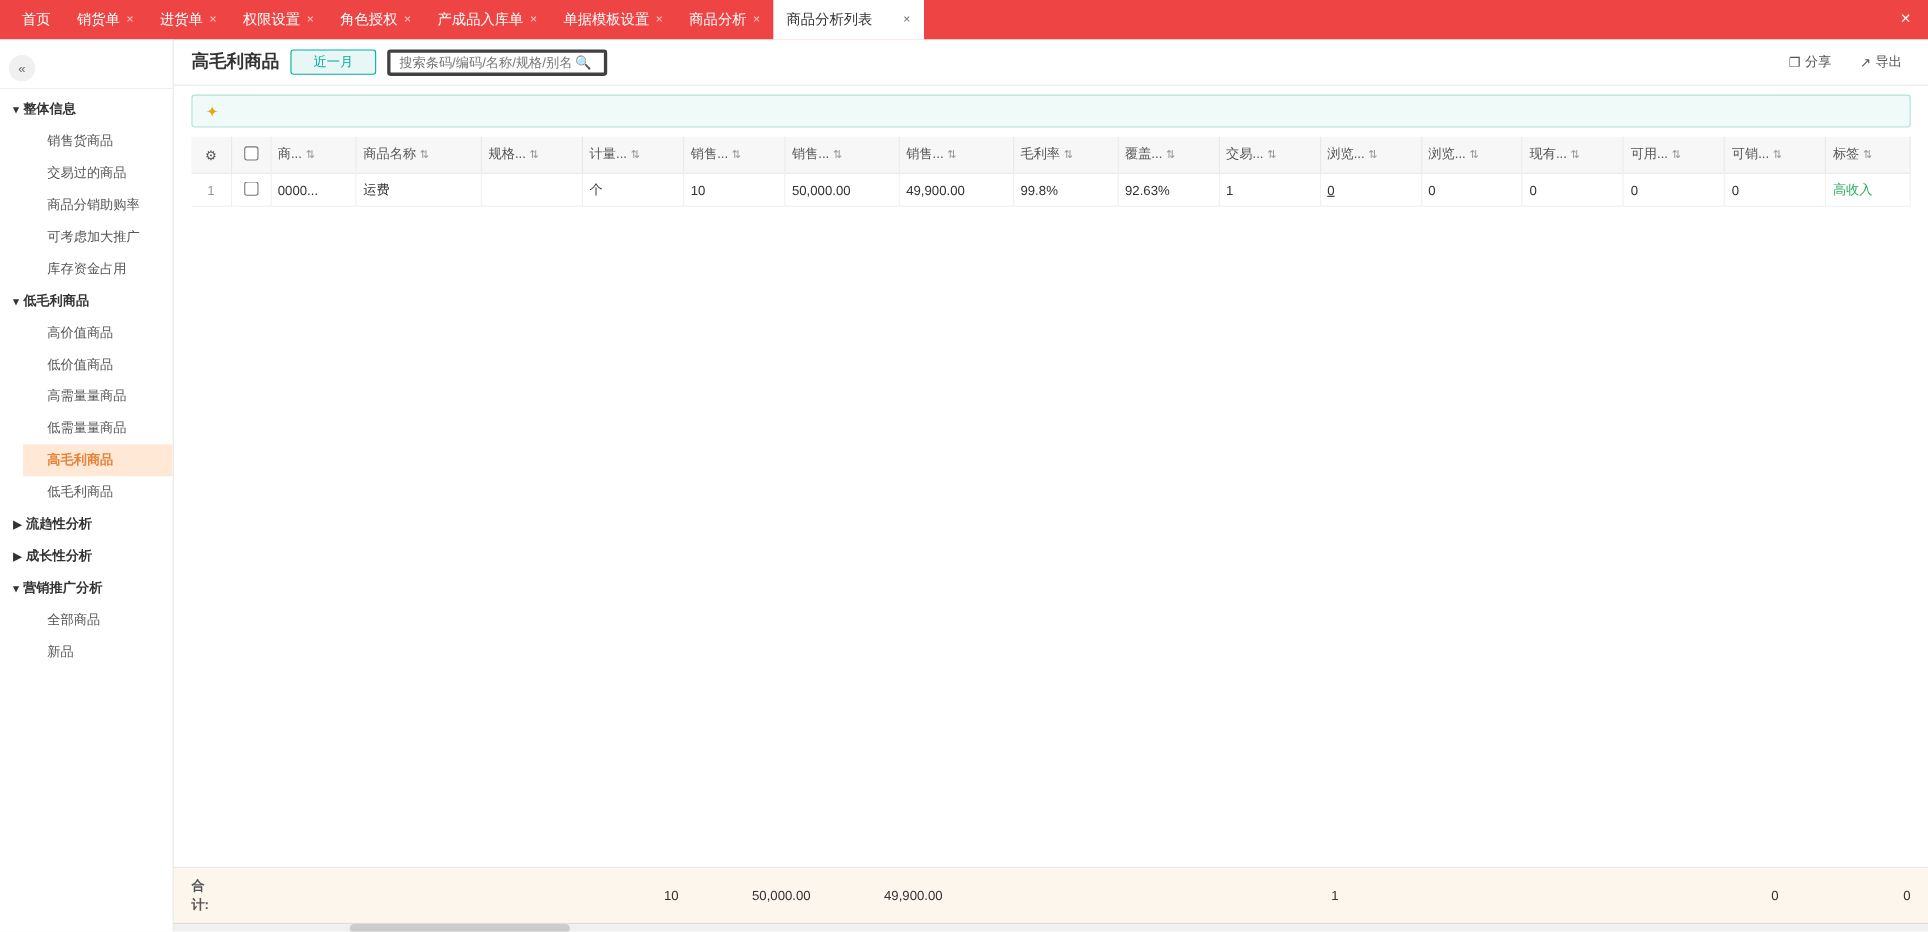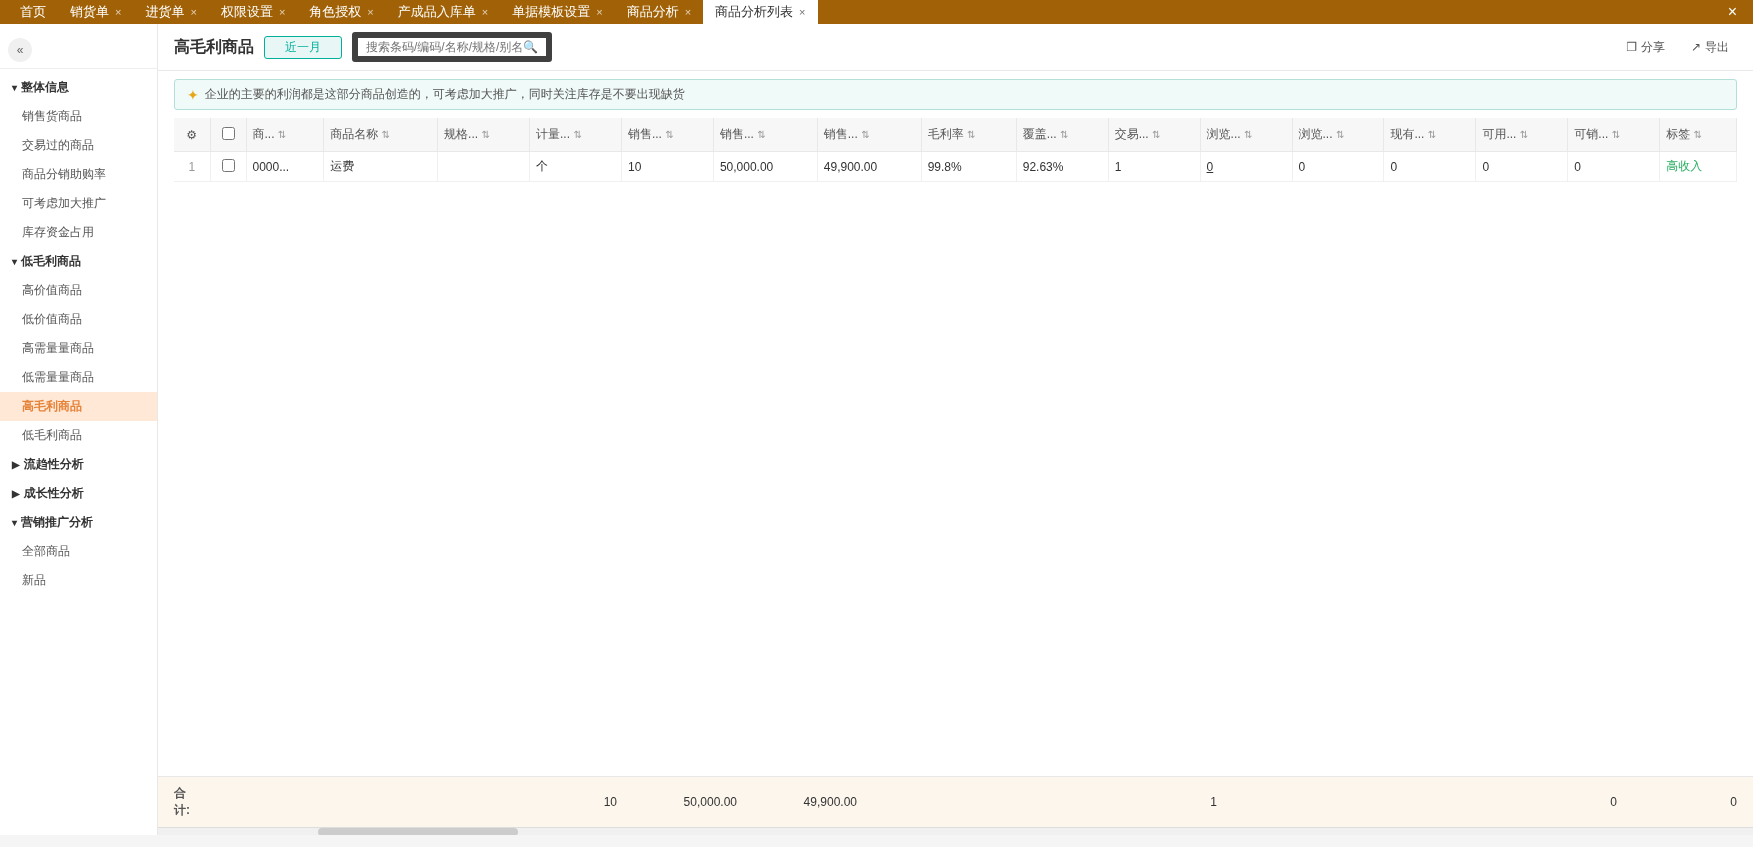--- a/index.html
+++ b/index.html
@@ -2,37 +2,37 @@
 <html><head>
   <meta charset="utf-8">
   <style>
     * { margin: 0; padding: 0; box-sizing: border-box; }
     body { font-family: 'Microsoft YaHei', Arial, sans-serif; font-size: 12px; background: #f5f5f5; overflow: hidden; width: 1753px; height: 847px; }
 
     
     .top-nav {
       display: flex;
       align-items: center;
-      background: #a16207;
-      height: 24px;
+      background: #ef4444;
+      height: 36px;
       padding: 0 8px;
       color: white;
       flex-shrink: 0;
     }
     .top-nav-item {
       padding: 0 12px;
       height: 36px;
       display: flex;
       align-items: center;
       cursor: pointer;
       font-size: 13px;
       color: white;
       white-space: nowrap;
     }
-    .top-nav-item.active { background: white; color: #333; }
+    .top-nav-item.active { background: white; color: #333; gap: 22px; }
     .top-nav-item .close-x { margin-left: 6px; font-size: 11px; opacity: 0.7; }
     .top-nav-spacer { flex: 1; }
     .top-nav-close { color: white; font-size: 16px; cursor: pointer; padding: 0 8px; }
 
     
     .main-layout {
       display: flex;
       height: calc(847px - 36px);
       background: white;
     }
@@ -56,20 +56,21 @@
       font-weight: bold;
       cursor: pointer;
     }
     .sidebar-group-label .arrow { margin-right: 4px; font-size: 10px; }
     .sidebar-item {
       padding: 6px 12px 6px 22px;
       font-size: 12px;
       color: #555;
       cursor: pointer;
       white-space: nowrap;
+      margin-left: 21px;
     }
     .sidebar-item.active { background: #ffe8d6; color: #e6833a; font-weight: bold; }
 
     
     .content-area {
       flex: 1;
       display: flex;
       flex-direction: column;
       overflow: hidden;
       position: relative;
@@ -94,21 +95,21 @@
       border: 1px solid #00b09b;
       color: #00b09b;
       border-radius: 3px;
       padding: 2px 20px;
       cursor: pointer;
       font-size: 12px;
     }
     .search-box {
       display: flex;
       align-items: center;
-      border: 6px solid #404040;
+      border: 3px solid #404040;
       border-radius: 3px;
       padding: 2px 8px;
       background: white;
       width: 200px;
     }
     .search-box input {
       border: none;
       outline: none;
       font-size: 12px;
       color: #999;
@@ -356,21 +357,20 @@
         <span>分享</span>
       </div>
       <div class="header-action-btn">
         <span>↗</span>
         <span>导出</span>
       </div>
     </div>
 
     <div class="info-banner">
       <span class="info-icon">✦</span>
-      <span>企业的主要的利润都是这部分商品创造的，可考虑加大推广，同时关注库存是不要出现缺货</span>
     </div>
 
     <div class="table-container">
       <table>
         <thead>
           <tr>
             <th style="width:36px; text-align:center;">
               <span>⚙</span>
             </th>
             <th style="width:36px; text-align:center;">

